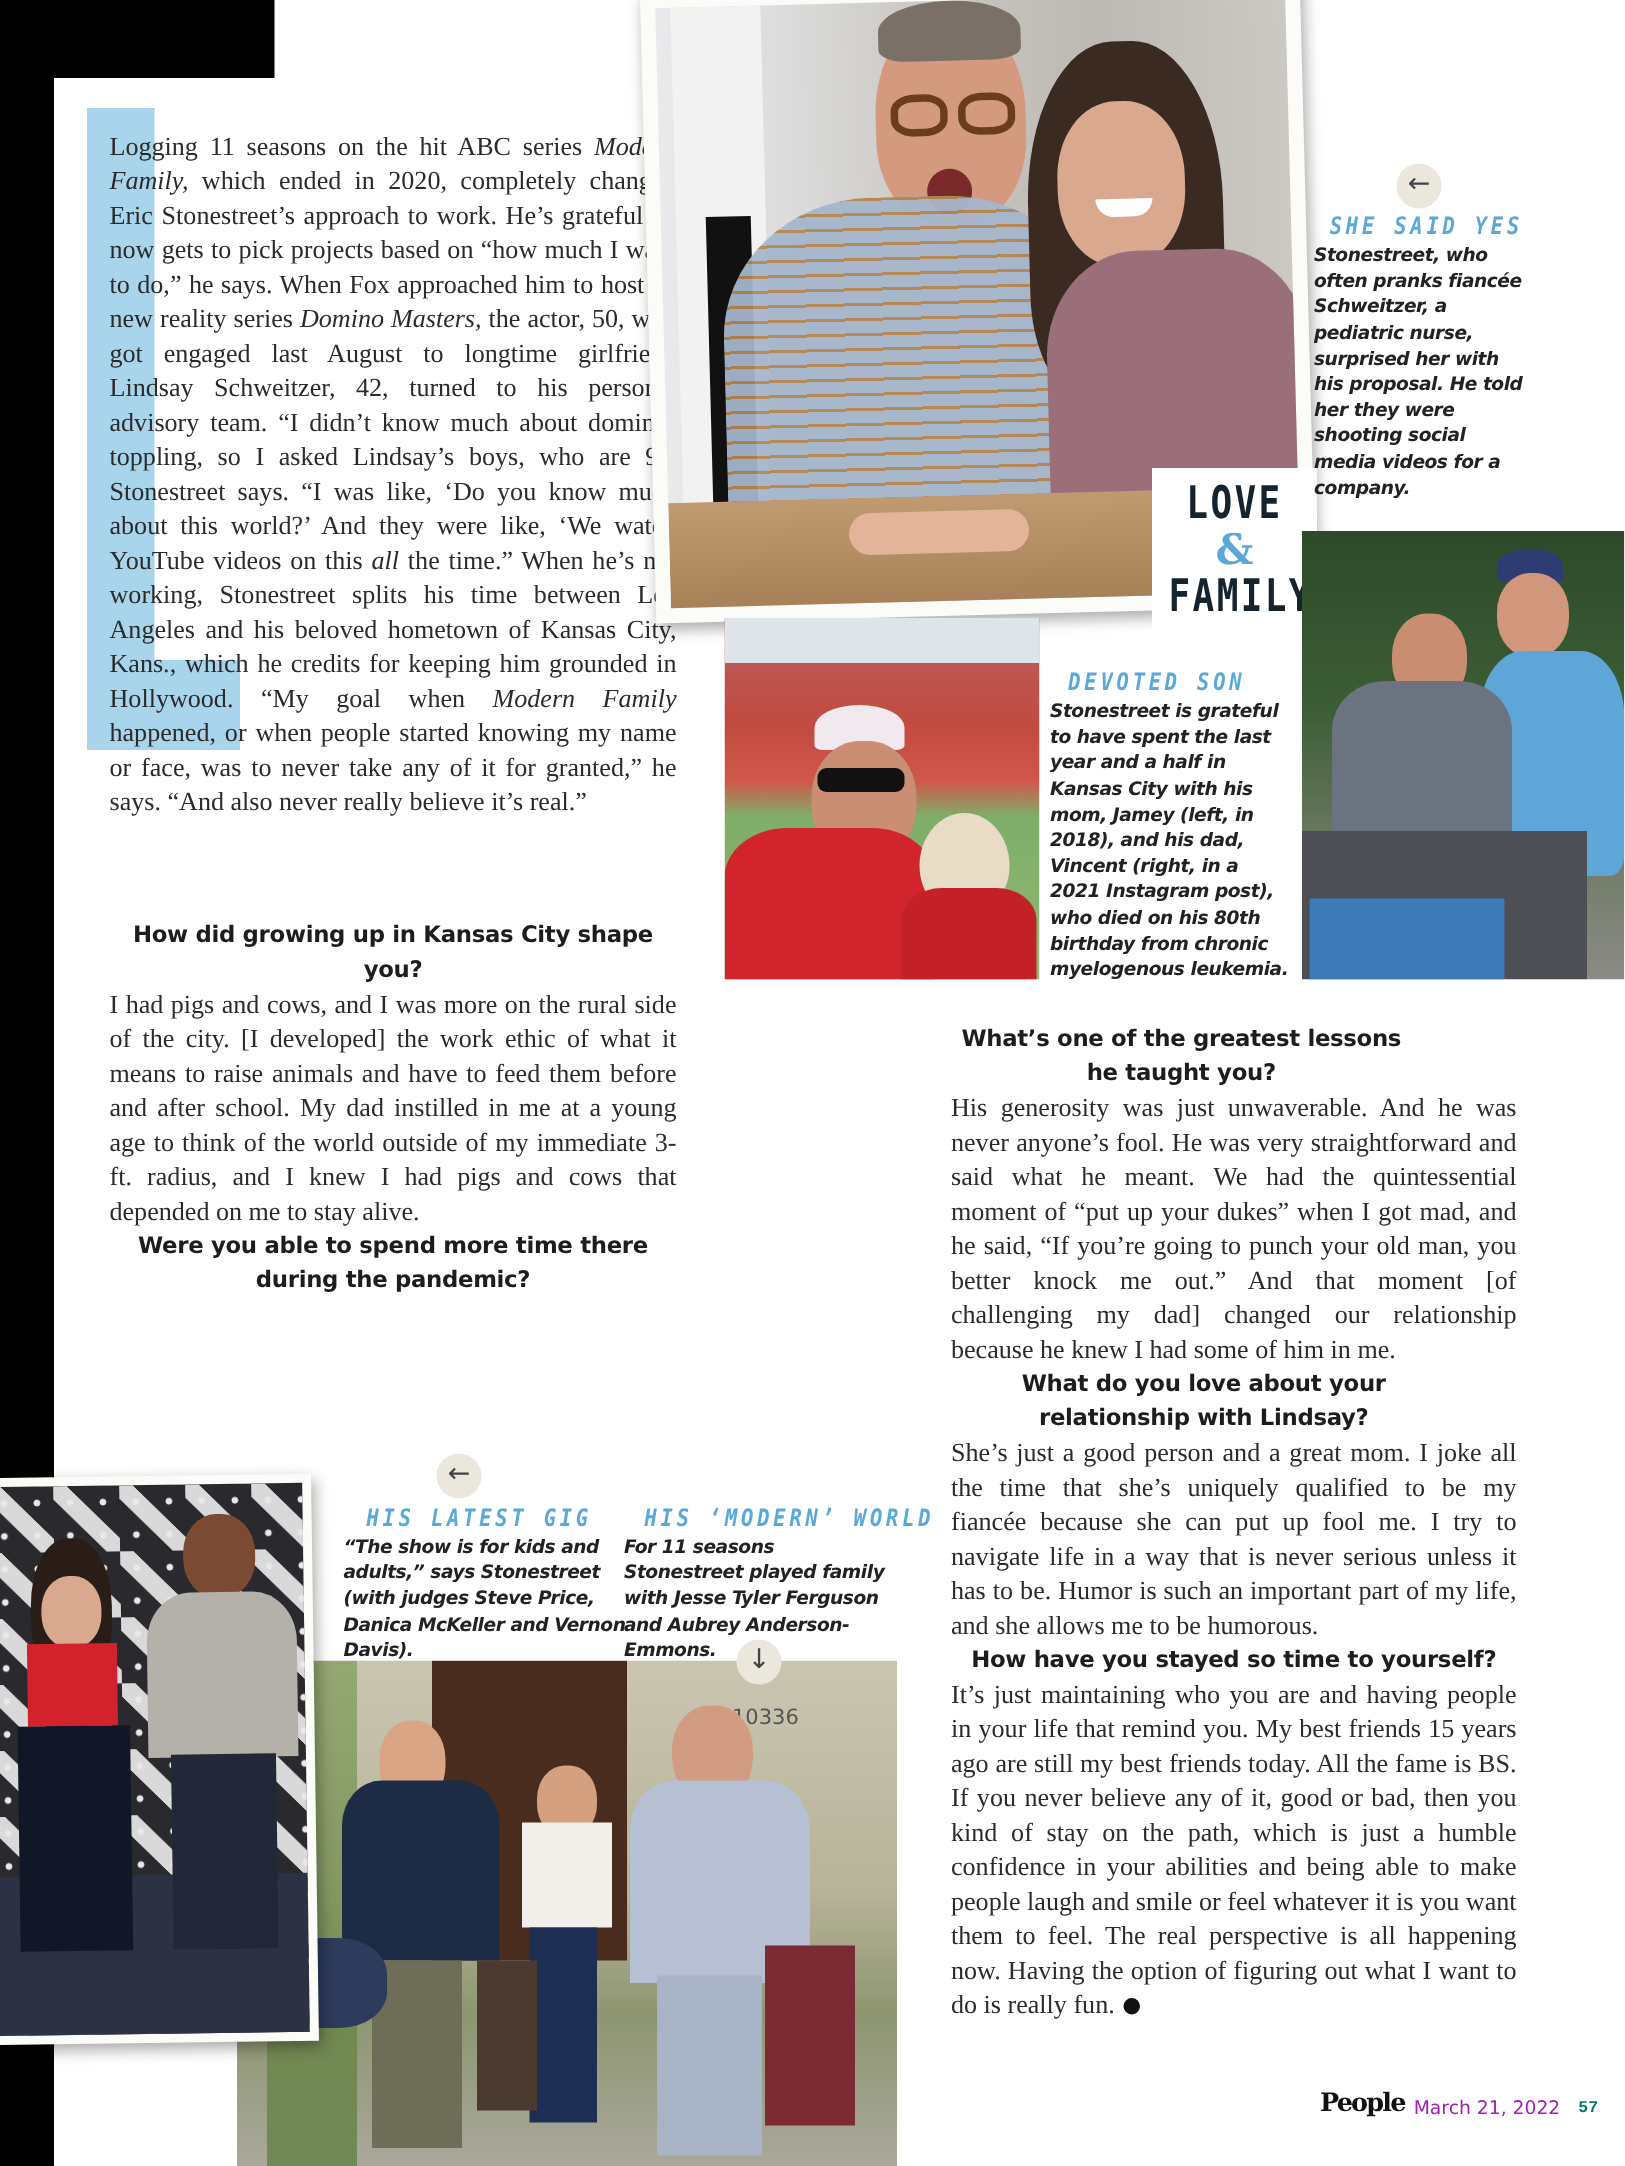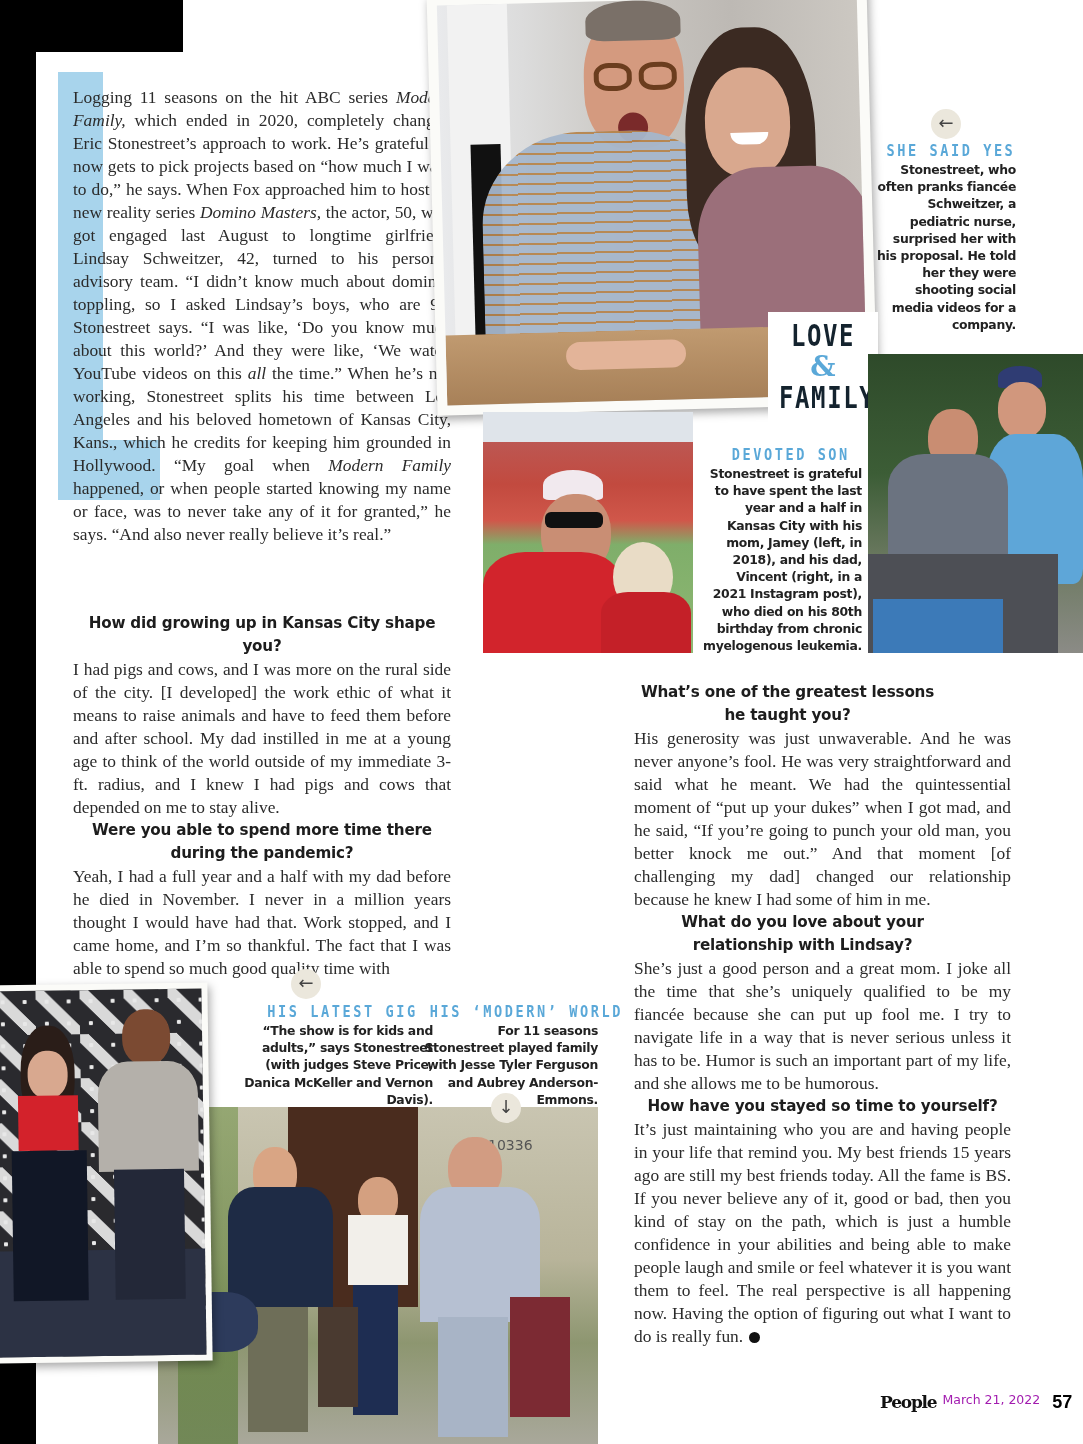--- a/index.html
+++ b/index.html
@@ -34,21 +34,21 @@
     letter-spacing: -0.2px;
   }
   .endmark { display: inline-block; width: 11px; height: 11px; border-radius: 50%; background: #111; margin-left: 6px; vertical-align: -1px; }
 
   
   .photo { position: absolute; overflow: hidden; }
   .polaroid { background: #fbfbf8; padding: 10px; box-shadow: 2px 4px 10px rgba(0,0,0,0.35); }
   .photo-inner { width: 100%; height: 100%; position: relative; overflow: hidden; }
 
   
-  .caption-block { position: absolute; text-align: right; }
+  .caption-block { position: absolute; text-align: left; font-style: italic; }
   .caption-head {
     font-family: "DejaVu Sans Mono", monospace;
     font-weight: bold;
     font-size: 16px;
     letter-spacing: 3px;
     color: #5aa8d8;
     transform: scaleX(0.85);
     transform-origin: center;
     line-height: 20px;
     white-space: nowrap;
@@ -69,24 +69,24 @@
 
   
   .lf-box { position: absolute; left: 768px; top: 312px; width: 110px; height: 112px; background: #fff; text-align: center; padding-top: 8px; }
   .lf-word {
     font-family: "DejaVu Sans Mono", monospace; font-weight: bold; font-size: 30px; line-height: 32px;
     color: #14232e; letter-spacing: 2px; display: block; transform: scaleX(0.8);
   }
   .lf-amp { font-family: "DejaVu Serif", serif; color: #5aa8d8; font-size: 28px; line-height: 30px; display: block; font-weight: bold; }
 
   
-  .footer { position: absolute; left: 880px; top: 1392px; display: flex; align-items: flex-start; gap: 6px; }
+  .footer { position: absolute; left: 880px; top: 1392px; display: flex; align-items: flex-end; gap: 6px; }
   .footer-logo { font-family: "DejaVu Serif", serif; font-weight: bold; font-size: 17px; letter-spacing: -1.2px; color: #111; }
   .footer-date { font-family: "DejaVu Sans", sans-serif; font-size: 12.5px; color: #a21caf; }
-  .footer-page { font-family: Liberation Sans, sans-serif; font-weight: bold; font-size: 18px; color: #000000; margin-left: 6px; }
+  .footer-page { font-family: Liberation Mono, monospace; font-weight: bold; font-size: 11px; color: #0f766e; margin-left: 6px; }
 </style>
 </head>
 <body>
 
 <div class="bg-black" style="left:0;top:0;width:183px;height:52px;"></div>
 <div class="bg-black" style="left:0;top:0;width:36px;height:990px;"></div>
 <div class="bg-black" style="left:0;top:1355px;width:158px;height:89px;"></div>
 
 <div class="page"></div>
 
@@ -94,21 +94,20 @@
 <div class="blue-bar" style="left:58px;top:440px;width:102px;height:60px;"></div>
 
 <div class="body-text" style="left:73px;top:86px;width:378px;">
   <p id="intro-p"><span>Logging 11 seasons on the hit ABC series </span><em>Modern Family,</em><span> which ended in 2020, completely changed Eric Stonestreet’s approach to work. He’s grateful he now gets to pick projects based on “how much I want to do,” he says. When Fox approached him to host its new reality series </span><em>Domino Masters,</em><span> the actor, 50, who got engaged last August to longtime girlfriend Lindsay Schweitzer, 42, turned to his personal advisory team. “I didn’t know much about domino-toppling, so I asked Lindsay’s boys, who are 9,” Stonestreet says. “I was like, ‘Do you know much about this world?’ And they were like, ‘We watch YouTube videos on this </span><em>all</em><span> the time.” When he’s not working, Stonestreet splits his time between Los Angeles and his beloved hometown of Kansas City, Kans., which he credits for keeping him grounded in Hollywood. “My goal when </span><em>Modern Family</em><span> happened, or when people started knowing my name or face, was to never take any of it for granted,” he says. “And also never really believe it’s real.”</span></p>
 </div>
 
 <div class="body-text" style="left:73px;top:612px;width:378px;">
   <p class="q">How did growing up in Kansas City shape you?</p>
   <p>I had pigs and cows, and I was more on the rural side of the city. [I developed] the work ethic of what it means to raise animals and have to feed them before and after school. My dad instilled in me at a young age to think of the world outside of my immediate 3-ft. radius, and I knew I had pigs and cows that depended on me to stay alive.</p>
   <p class="q">Were you able to spend more time there during the pandemic?</p>
-  <p>Yeah, I had a full year and a half with my dad before he died in November. I never in a million years thought I would have had that. Work stopped, and I came home, and I’m so thankful. The fact that I was able to spend so much good quality time with</p>
 </div>
 
 <div class="body-text" style="left:634px;top:681px;width:377px;">
   <p class="q" style="padding-right:70px;">What’s one of the greatest lessons he taught you?</p>
   <p>His generosity was just unwaverable. And he was never anyone’s fool. He was very straightforward and said what he meant. We had the quintessential moment of “put up your dukes” when I got mad, and he said, “If you’re going to punch your old man, you better knock me out.” And that moment [of challenging my dad] changed our relationship because he knew I had some of him in me.</p>
   <p class="q" style="padding-right:40px;">What do you love about your relationship with Lindsay?</p>
   <p>She’s just a good person and a great mom. I joke all the time that she’s uniquely qualified to be my fiancée because she can put up fool me. I try to navigate life in a way that is never serious unless it has to be. Humor is such an important part of my life, and she allows me to be humorous.</p>
   <p class="q">How have you stayed so time to yourself?</p>
   <p><span>It’s just maintaining who you are and having people in your life that remind you. My best friends 15 years ago are still my best friends today. All the fame is BS. If you never believe any of it, good or bad, then you kind of stay on the path, which is just a humble confidence in your abilities and being able to make people laugh and smile or feel whatever it is you want them to feel. The real perspective is all happening now. Having the option of figuring out what I want to do is really fun.</span><span class="endmark"></span></p>
 </div>

